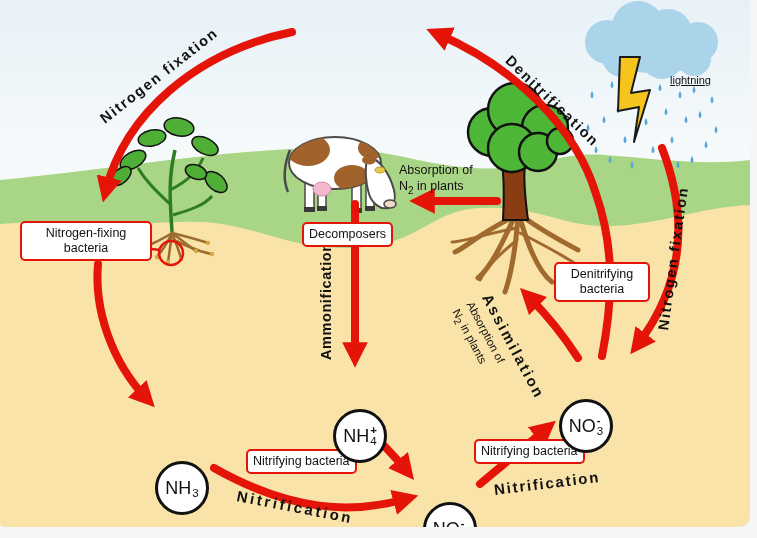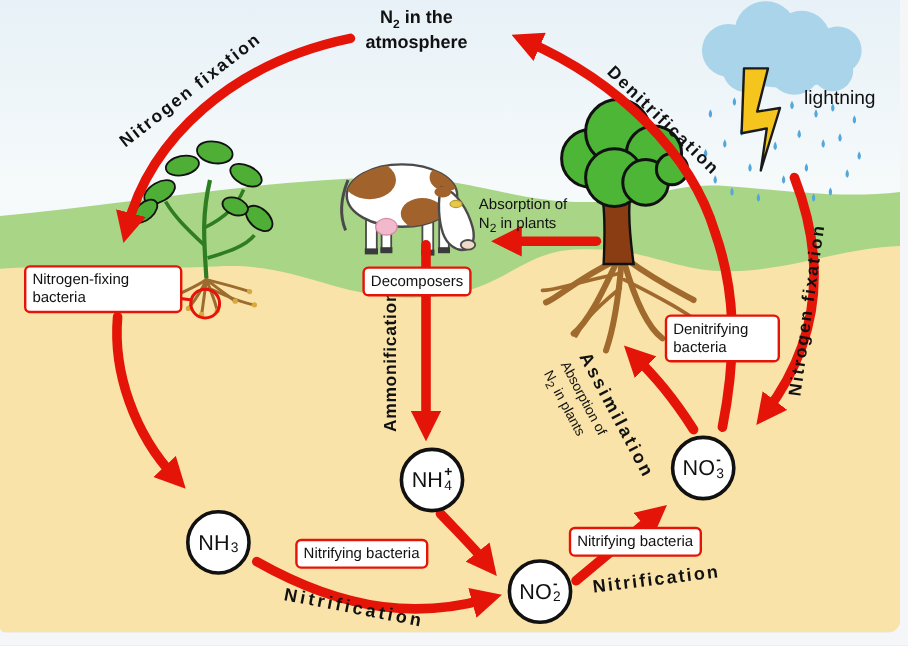--- a/index.html
+++ b/index.html
@@ -5,23 +5,23 @@
   html,body{margin:0;padding:0;}
   body{width:757px;height:538px;background:#f5f6f8;font-family:"Liberation Sans",sans-serif;position:relative;overflow:hidden;}
   #canvas{position:absolute;left:0;top:0;width:750px;height:527px;overflow:hidden;
     border-bottom-right-radius:10px;border-bottom-left-radius:4px;
     background:linear-gradient(180deg,#e7f1f7 0%,#f6fafb 30%,#f2f8fb 55%,#e0eef7 100%);}
   #scene{position:absolute;left:0;top:0;z-index:1;}
   .lbl{position:absolute;z-index:2;color:#111;white-space:nowrap;}
   .title{font-weight:bold;font-size:15px;line-height:1.15;text-align:center;white-space:normal;}
   .proc{font-weight:bold;font-size:14.5px;letter-spacing:0.12em;}
   .rbox{position:absolute;z-index:2;background:#fff;border:2.5px solid #e51408;border-radius:5px;
-    padding:3px 5px;font-size:12.5px;line-height:1.2;text-align:left;color:#111;}
+    padding:3px 5px;font-size:12.5px;line-height:1.2;text-align:center;color:#111;}
   .chem{position:absolute;z-index:2;width:54px;height:54px;background:#fff;border:3px solid #111;
-    border-radius:50%;display:flex;align-items:center;justify-content:center;font-size:18px;color:#111;box-sizing:border-box;}
+    border-radius:50%;display:flex;align-items:center;justify-content:center;font-size:18px;color:#111;box-sizing:border-box;margin-top:36px;}
   .stack{display:inline-flex;flex-direction:column;align-items:flex-start;line-height:1;font-size:11.5px;margin-left:1px;}
   .stack .sp{height:11px;font-weight:bold;}
   sub.t2{font-size:10px;}
   .small2{font-size:12.5px;line-height:1.3;white-space:nowrap;}
 </style>
 </head>
 <body>
 
 <div id="canvas">
 
@@ -177,30 +177,26 @@
       <path marker-end="url(#ah)" d="M367,428 C390,452 398,460 406,470"></path>
       <path marker-end="url(#ah)" d="M480,484 L546,429"></path>
       <path marker-end="url(#ah)" d="M578,358 C560,330 546,314 529,297"></path>
       <path marker-end="url(#ah)" d="M602,356 C615,290 612,240 596,194 C576,128 516,68 438,34"></path>
       <path marker-end="url(#ah)" d="M662,148 C686,210 688,278 638,344"></path>
       <path marker-end="url(#ah)" d="M497,201 L422,201"></path>
       <path marker-end="url(#ah)" d="M355,204 L355,355"></path>
     </g>
   </svg>
 
-  <div class="lbl title" style="left:272px;top:6px;width:150px;">
-    <span><span>N</span><sub class="t2">2</sub><span> in the</span></span><br>
-    <span>atmosphere</span>
-  </div>
 
   <div class="lbl proc" style="left:102px;top:112px;transform:rotate(-38deg);transform-origin:0 50%;">Nitrogen fixation</div>
 
   <div class="lbl proc" style="left:508px;top:50px;transform:rotate(44deg);transform-origin:0 50%;">Denitrification</div>
 
-  <div class="lbl" style="left:670px;top:74px;font-size:16px;">lightning</div>
+  <div class="lbl" style="left:670px;top:74px;font-size:11px;text-decoration:underline;">lightning</div>
 
   <div class="lbl proc" style="left:663px;top:322px;transform:rotate(-82deg);transform-origin:0 50%;">Nitrogen fixation</div>
 
   <div class="lbl proc" style="left:326px;top:352px;transform:rotate(-90deg);transform-origin:0 50%;letter-spacing:0.04em;">Ammonification</div>
 
   <div class="lbl proc" style="left:494px;top:291px;transform:rotate(62deg);transform-origin:0 0;font-size:15px;letter-spacing:0.15em;">Assimilation</div>
 
   <div class="lbl" style="left:476px;top:299px;transform:rotate(62deg);transform-origin:0 0;font-size:11.5px;line-height:1.35;">
     <span>Absorption of</span><br>
     <span><span>N</span><sub class="t2">2</sub><span> in plants</span></span>

